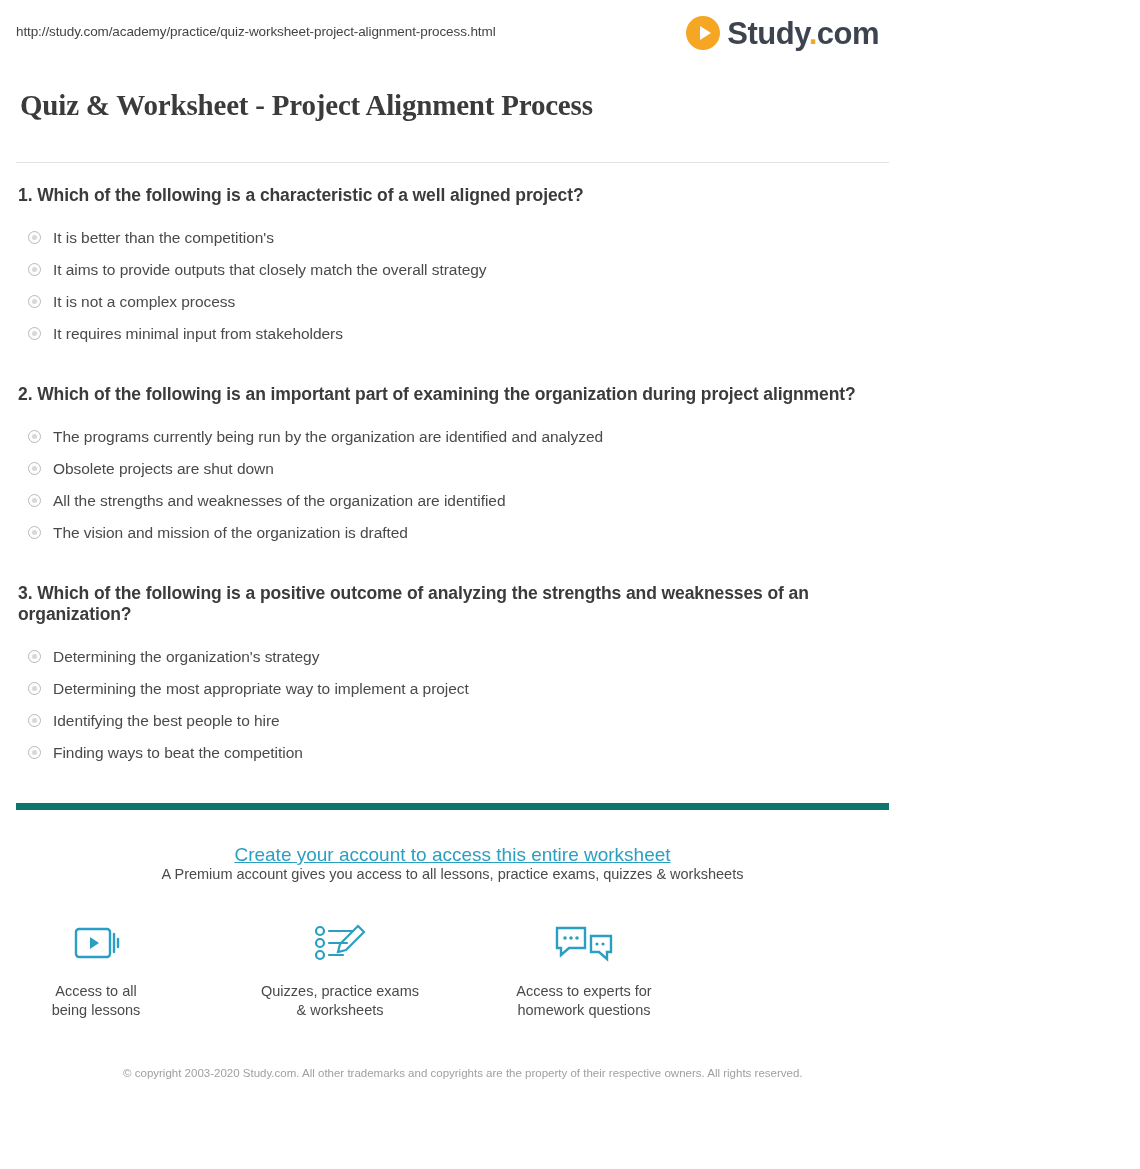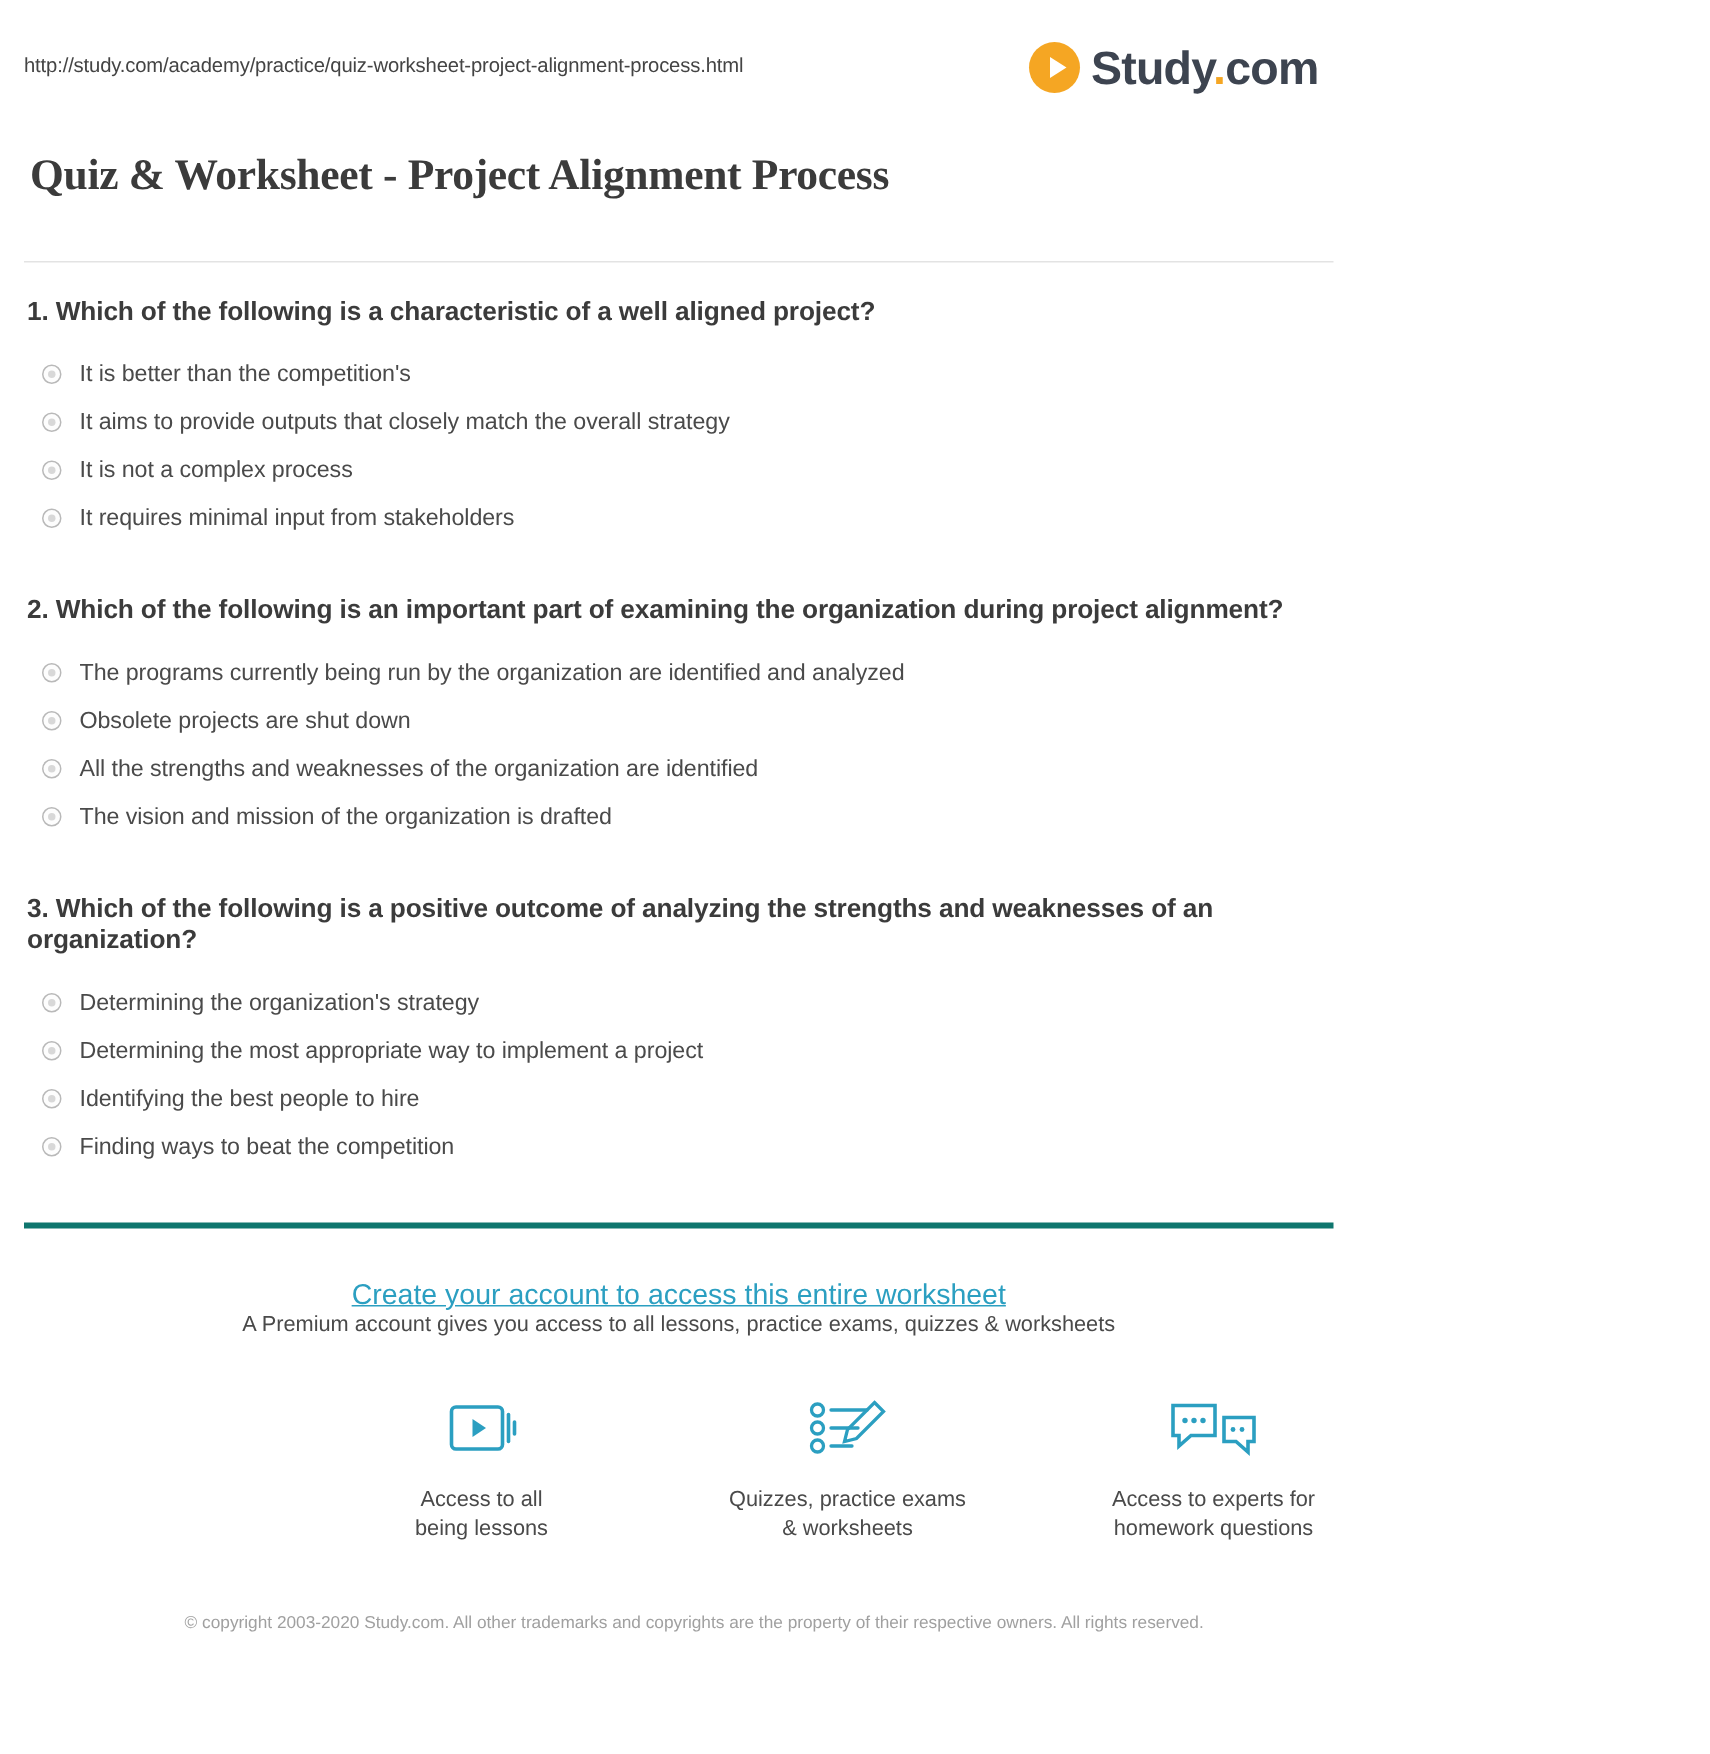--- a/index.html
+++ b/index.html
@@ -11,21 +11,21 @@
   body {
     width: 1140px;
     height: 1169px;
     font-family: "Liberation Sans", sans-serif;
     color: #333333;
     position: relative;
     overflow: hidden;
   }
   .page {
     width: 905px;
-    padding: 16px 16px;
+    padding: 4px 16px;
   }
 
   
   .topbar {
     display: flex;
     align-items: flex-start;
     justify-content: space-between;
     padding: 12px 0 6px 0;
   }
   .url {
@@ -119,37 +119,37 @@
     background: #d8d8d8;
   }
   .answer-label {
     font-size: 15.5px;
     color: #4a4a4a;
     letter-spacing: -0.05px;
   }
 
   
   .footer {
-    border-top: 4px solid #0f766e;
+    border-top: 7px solid #0f766e;
     padding-top: 34px;
     text-align: center;
   }
   .cta {
     font-size: 19px;
     color: #2b9fc1;
     margin-bottom: 12px;
   }
   .cta-sub {
     font-size: 14.5px;
     color: #4a4a4a;
     margin-bottom: 36px;
   }
   .perks {
     display: flex;
-    justify-content: flex-end;
+    justify-content: flex-start;
     gap: 84px;
   }
   .perk {
     width: 160px;
     display: flex;
     flex-direction: column;
     align-items: center;
   }
   .perk-icon {
     height: 52px;

